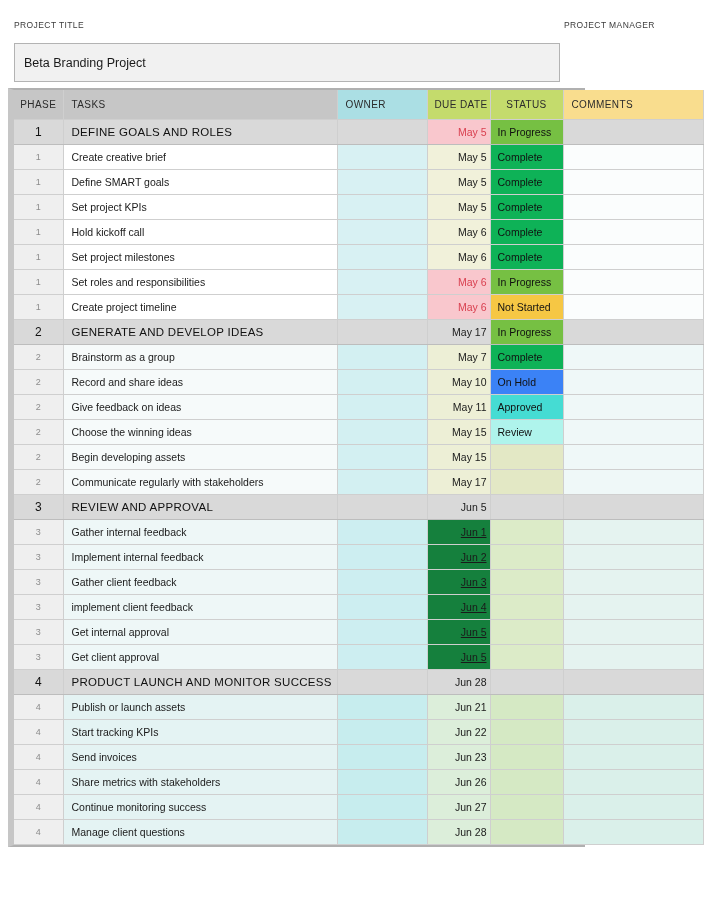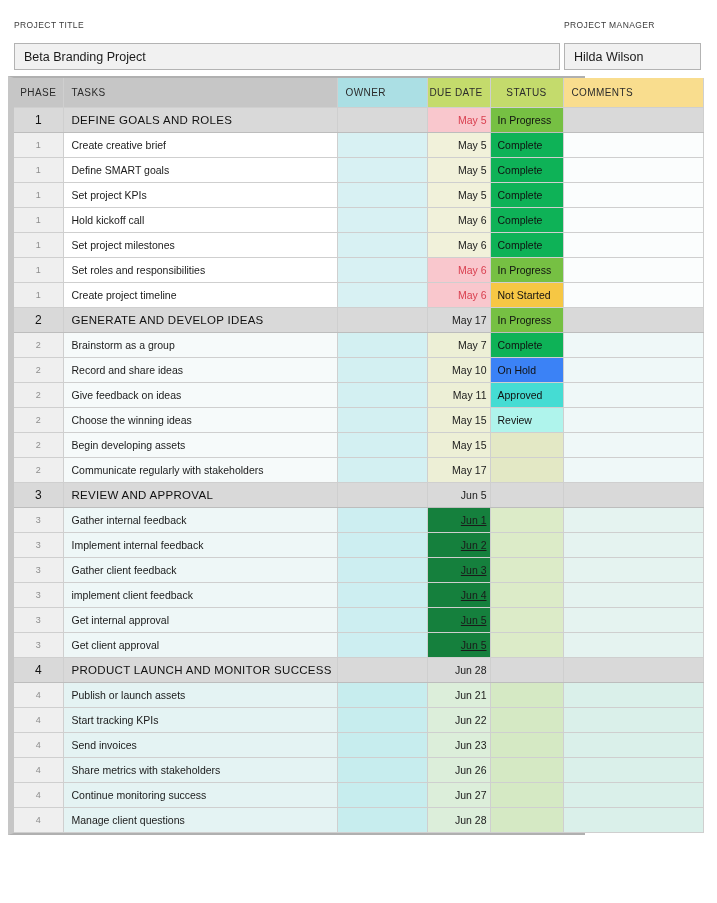--- a/index.html
+++ b/index.html
@@ -18,21 +18,21 @@
   }
 
   .meta-row { display: flex; gap: 4px; margin-top: 10px; }
   .meta-col-title { width: 546px; }
   .meta-col-manager { width: 137px; }
   .field-label {
     font-size: 8.5px; color: #3b3b3b; letter-spacing: 0.4px;
     margin-bottom: 13px; text-transform: uppercase;
   }
   .field-box {
-    height: 27px; background: #f1f1f1; border: 1px solid #b3b3b3;
+    height: 39px; background: #f1f1f1; border: 1px solid #b3b3b3;
     display: flex; align-items: center; padding: 0 9px;
     font-size: 12.5px; color: #1a1a1a;
   }
 
   .note { font-size: 11.5px; margin-top: 9px; color: #111; }
   .note .red { color: #e0313f; }
 
   .sheet {
     margin: 6px 8px 0 -6px;
     border: 2px solid #b0b0b0;
@@ -52,21 +52,21 @@
     border-bottom: 1px solid #cfcfcf;
     overflow: hidden; white-space: nowrap;
   }
   th {
     height: 29px; font-size: 10px; font-weight: normal; color: #2b2b2b;
     letter-spacing: 0.4px; text-align: left; padding: 0 8px;
   }
   th.h-phase { background: #c6c6c6; text-align: center; padding: 0 2px; }
   th.h-task { background: #c6c6c6; }
   th.h-owner { background: #abdfe4; }
-  th.h-due { background: #c4db6c; text-align: left; padding: 0 2px; }
+  th.h-due { background: #c4db6c; text-align: right; padding: 0 2px; }
   th.h-status { background: #c4db6c; text-align: center; padding: 0 2px; }
   th.h-comments { background: #f9dd8e; }
 
   td { height: 25px; font-size: 10.5px; padding: 0 8px; }
   td.phase-cell { text-align: center; padding: 0 2px; }
   td.due-date-cell { text-align: right; padding: 0 3px; }
   td.status-cell { padding: 0 7px; }
 
   
   tr.section td { background: #d9d9d9; border-bottom-color: #bdbdbd; border-top: 1px solid #bdbdbd; }
@@ -110,21 +110,20 @@
 <div class="page">
 
 
   <div class="meta-row">
     <div class="meta-col-title">
       <div class="field-label">PROJECT TITLE</div>
       <div class="field-box">Beta Branding Project</div>
     </div>
     <div class="meta-col-manager">
       <div class="field-label">PROJECT MANAGER</div>
-      <div class="field-box">Hilda Wilson</div>
     </div>
   </div>
 
 
   <div class="sheet">
     <table>
       <colgroup>
         <col class="c-phase">
           <col class="c-task">
           <col class="c-owner">

